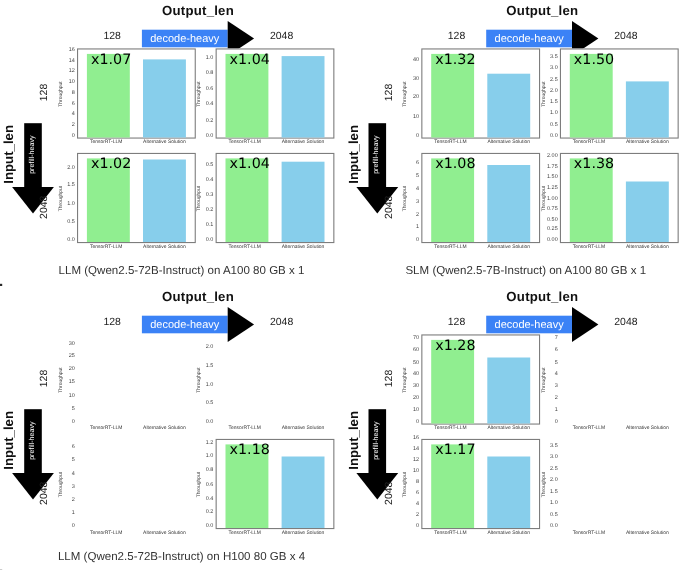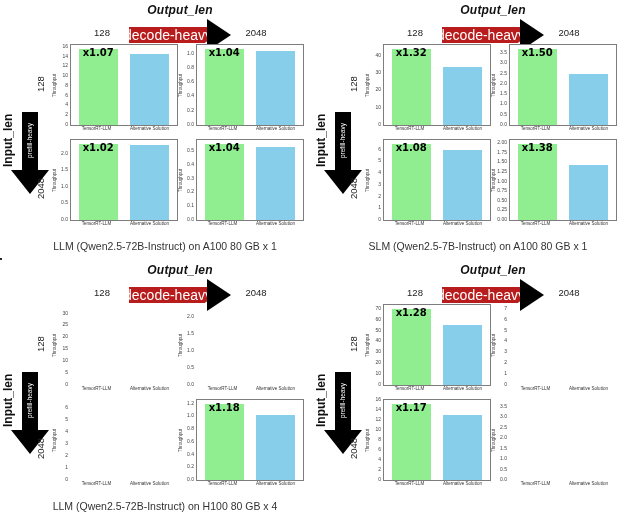--- a/index.html
+++ b/index.html
@@ -5,28 +5,28 @@
   html,body{margin:0;padding:0;background:#fff;}
   body{width:625px;height:518px;position:relative;overflow:hidden;
        font-family:"Liberation Sans",sans-serif;color:#111;}
   .frame-v{position:absolute;left:0;top:6px;width:2px;height:512px;background:#2a2a2a;}
   .frame-h{position:absolute;left:0;top:2px;width:32px;height:2px;background:#2a2a2a;}
 
   .quadrant{position:absolute;width:312px;height:258px;background:#fff;}
   .q0{left:0;top:0;} .q1{left:313px;top:0;} .q2{left:0;top:260px;} .q3{left:313px;top:260px;}
 
   .out-title{position:absolute;top:3px;left:55px;width:250px;text-align:center;
-             font-size:12px;font-weight:700;letter-spacing:.2px;font-style:italic;}
+             font-size:12px;font-weight:700;letter-spacing:.2px;}
   .col-label{position:absolute;top:27px;width:80px;text-align:center;font-size:9.5px;color:#222;}
   .col-left{left:62px;} .col-right{left:216px;}
 
   .h-arrow{position:absolute;left:129px;top:19px;width:102px;height:32px;
            display:flex;align-items:center;}
-  .h-rect{background:#b91c1c;color:#fff;height:16px;width:78px;display:flex;
-          align-items:center;justify-content:center;font-size:14px;white-space:nowrap;}
+  .h-rect{background:#3b82f6;color:#fff;height:16px;width:78px;display:flex;
+          align-items:center;justify-content:center;font-size:10px;white-space:nowrap;}
   .h-head{width:0;height:0;border-left:24px solid #000;
           border-top:16px solid transparent;border-bottom:16px solid transparent;}
 
   .in-title{position:absolute;left:2px;top:98px;height:84px;writing-mode:vertical-rl;
             transform:rotate(180deg);font-size:12px;font-weight:700;text-align:center;line-height:1;}
   .row-label{position:absolute;left:36px;height:40px;writing-mode:vertical-rl;
              transform:rotate(180deg);font-size:9.5px;text-align:center;line-height:1;color:#222;}
   .row-top{top:64px;} .row-bottom{top:168px;}
 
   .v-arrow{position:absolute;left:11px;top:112px;width:38px;}
@@ -38,21 +38,21 @@
           border-left:19px solid transparent;border-right:19px solid transparent;}
 
   .panels{position:absolute;left:55px;top:44px;width:250px;height:190px;
           display:grid;grid-template-columns:124px 124px;grid-template-rows:95px 95px;column-gap:2px;}
   .panel{position:relative;width:124px;height:95px;}
   .plot{position:absolute;left:15px;top:0;width:106px;height:80px;
         border:1px solid #7d7d7d;background:#fff;}
   .bar{position:absolute;bottom:0;}
   .bar.green{left:8%;width:36%;}
   .bar.blue{left:56%;width:36%;}
-  .ann{position:absolute;top:2px;left:11%;font-size:10px;font-weight:700;color:#000;
+  .ann{position:absolute;top:2px;left:11%;font-size:13px;font-weight:400;color:#000;
        font-family:"DejaVu Sans",sans-serif;white-space:nowrap;}
   .ticks{position:absolute;left:1px;top:0;width:13px;height:80px;}
   .tick{position:absolute;right:1px;font-size:5px;line-height:1;color:#444;
         transform:translateY(50%);white-space:nowrap;}
   .ylab{position:absolute;left:-2px;top:18px;height:46px;writing-mode:vertical-rl;
         transform:rotate(180deg);font-size:4.5px;color:#444;text-align:center;line-height:1;}
   .xlabs{position:absolute;left:15px;top:82px;width:106px;display:flex;}
   .xlabs span{width:50%;text-align:center;font-size:4.5px;color:#333;white-space:nowrap;}
 
   .caption{position:absolute;bottom:6px;left:18px;width:294px;text-align:center;

